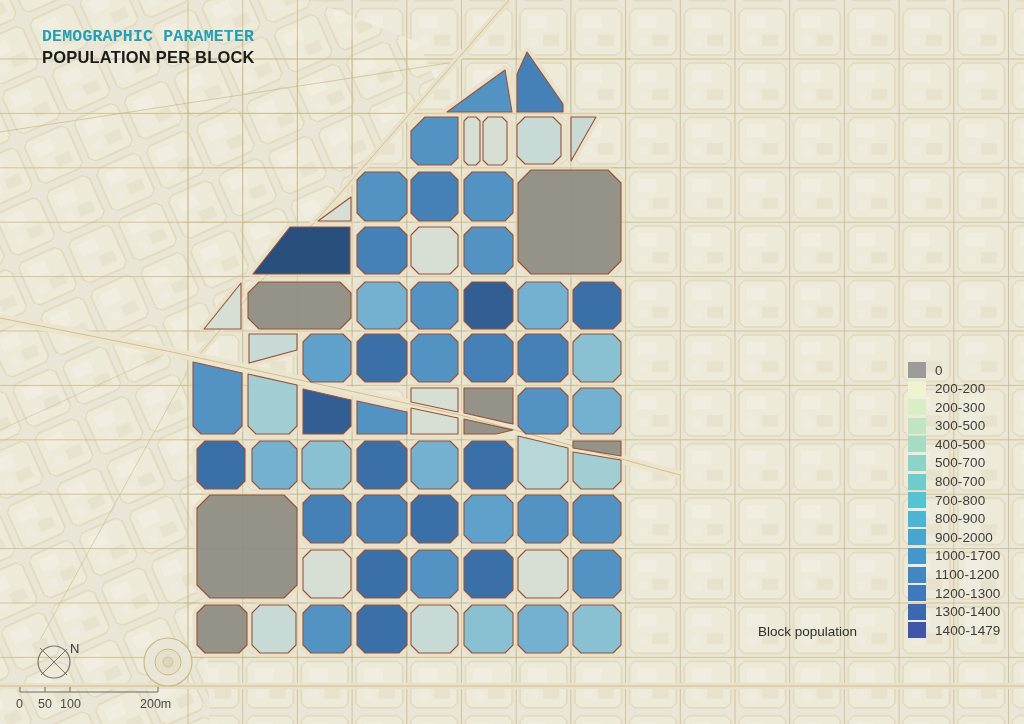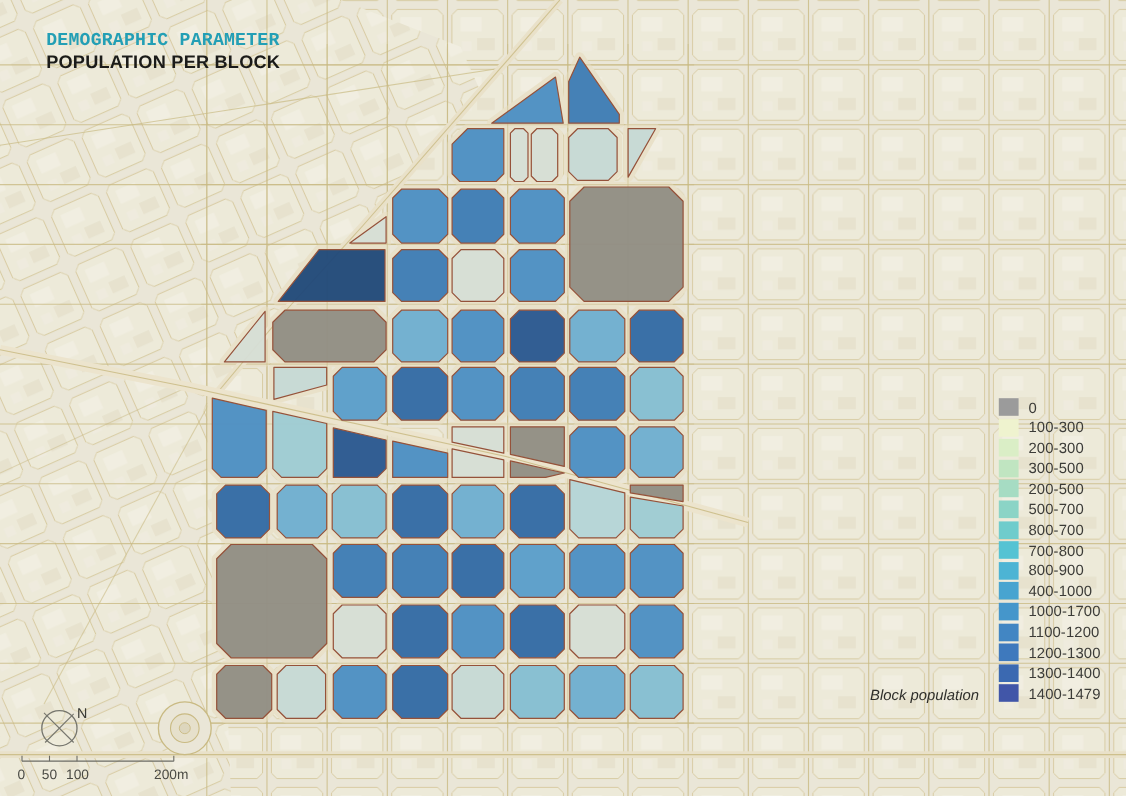--- a/index.html
+++ b/index.html
@@ -5,21 +5,21 @@
   html,body{margin:0;padding:0;}
   body{width:1024px;height:724px;overflow:hidden;font-family:"Liberation Sans",sans-serif;}
   .stage{position:relative;width:1024px;height:724px;background:#ebe7d8;}
   svg{position:absolute;left:0;top:0;}
   .title{position:absolute;left:42px;top:26px;line-height:21px;font-weight:bold;font-size:16.5px;letter-spacing:.2px;white-space:nowrap;}
   .title .l2{color:#1b1b19;text-align:center;}
   .legend{position:absolute;left:908px;top:362px;}
   .legend-row{display:flex;align-items:center;height:16px;margin-bottom:2.6px;}
   .legend-swatch{width:18px;height:16px;flex:0 0 18px;}
   .legend-label{margin-left:9px;font-size:13.5px;color:#3c3c38;white-space:nowrap;letter-spacing:.1px;}
-  .legend-caption{position:absolute;left:758px;top:624px;width:132px;text-align:right;font-size:13.5px;color:#2e2e2a;font-style:italic;}
+  .legend-caption{position:absolute;left:758px;top:624px;width:132px;font-size:13.5px;color:#2e2e2a;}
   text{font-family:"Liberation Sans",sans-serif;}
 </style>
 </head>
 <body>
 
 <div class="stage">
 
 <svg width="1024" height="724" viewBox="0 0 1024 724">
   <defs>
     <pattern id="cityTile" x="188" y="59" width="54.7" height="54.4" patternUnits="userSpaceOnUse">
@@ -298,53 +298,53 @@
   <div class="l2" style="color: rgb(27, 27, 25);">POPULATION PER BLOCK</div>
 </div>
 
 <div class="legend">
       <div class="legend-row">
         <span class="legend-swatch" style="background: rgb(155, 155, 155);"></span>
         <span class="legend-label">0</span>
       </div>
       <div class="legend-row">
         <span class="legend-swatch" style="background: rgb(239, 243, 207);"></span>
-        <span class="legend-label">100-300</span>
+        <span class="legend-label">200-200</span>
       </div>
       <div class="legend-row">
         <span class="legend-swatch" style="background: rgb(218, 238, 198);"></span>
         <span class="legend-label">200-300</span>
       </div>
       <div class="legend-row">
         <span class="legend-swatch" style="background: rgb(192, 229, 193);"></span>
         <span class="legend-label">300-500</span>
       </div>
       <div class="legend-row">
         <span class="legend-swatch" style="background: rgb(166, 220, 195);"></span>
-        <span class="legend-label">200-500</span>
+        <span class="legend-label">400-500</span>
       </div>
       <div class="legend-row">
         <span class="legend-swatch" style="background: rgb(139, 212, 198);"></span>
         <span class="legend-label">500-700</span>
       </div>
       <div class="legend-row">
         <span class="legend-swatch" style="background: rgb(111, 204, 204);"></span>
         <span class="legend-label">800-700</span>
       </div>
       <div class="legend-row">
         <span class="legend-swatch" style="background: rgb(85, 195, 211);"></span>
         <span class="legend-label">700-800</span>
       </div>
       <div class="legend-row">
         <span class="legend-swatch" style="background: rgb(77, 180, 212);"></span>
         <span class="legend-label">800-900</span>
       </div>
       <div class="legend-row">
         <span class="legend-swatch" style="background: rgb(72, 164, 208);"></span>
-        <span class="legend-label">400-1000</span>
+        <span class="legend-label">900-2000</span>
       </div>
       <div class="legend-row">
         <span class="legend-swatch" style="background: rgb(69, 150, 203);"></span>
         <span class="legend-label">1000-1700</span>
       </div>
       <div class="legend-row">
         <span class="legend-swatch" style="background: rgb(66, 134, 195);"></span>
         <span class="legend-label">1100-1200</span>
       </div>
       <div class="legend-row">

